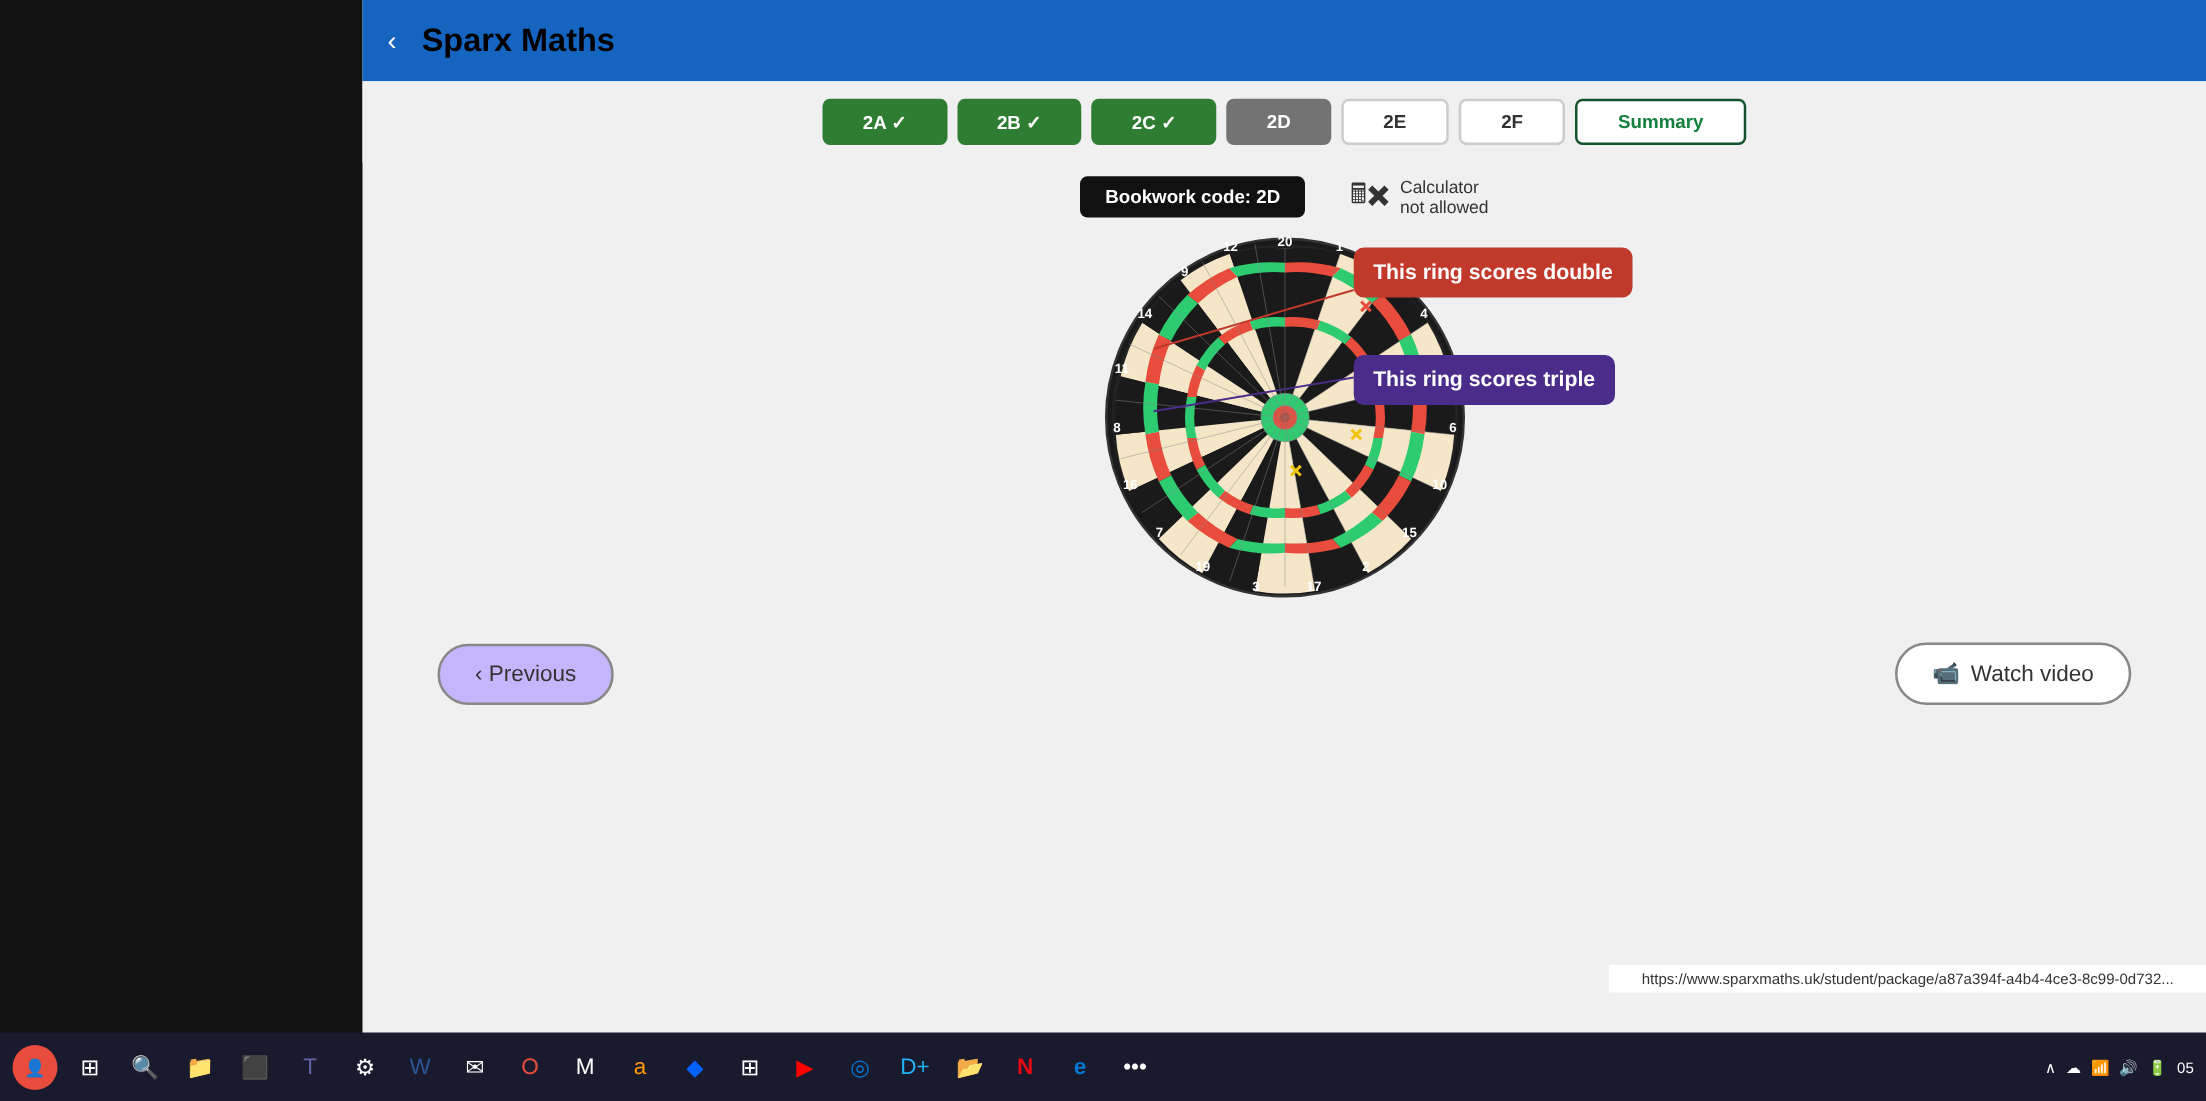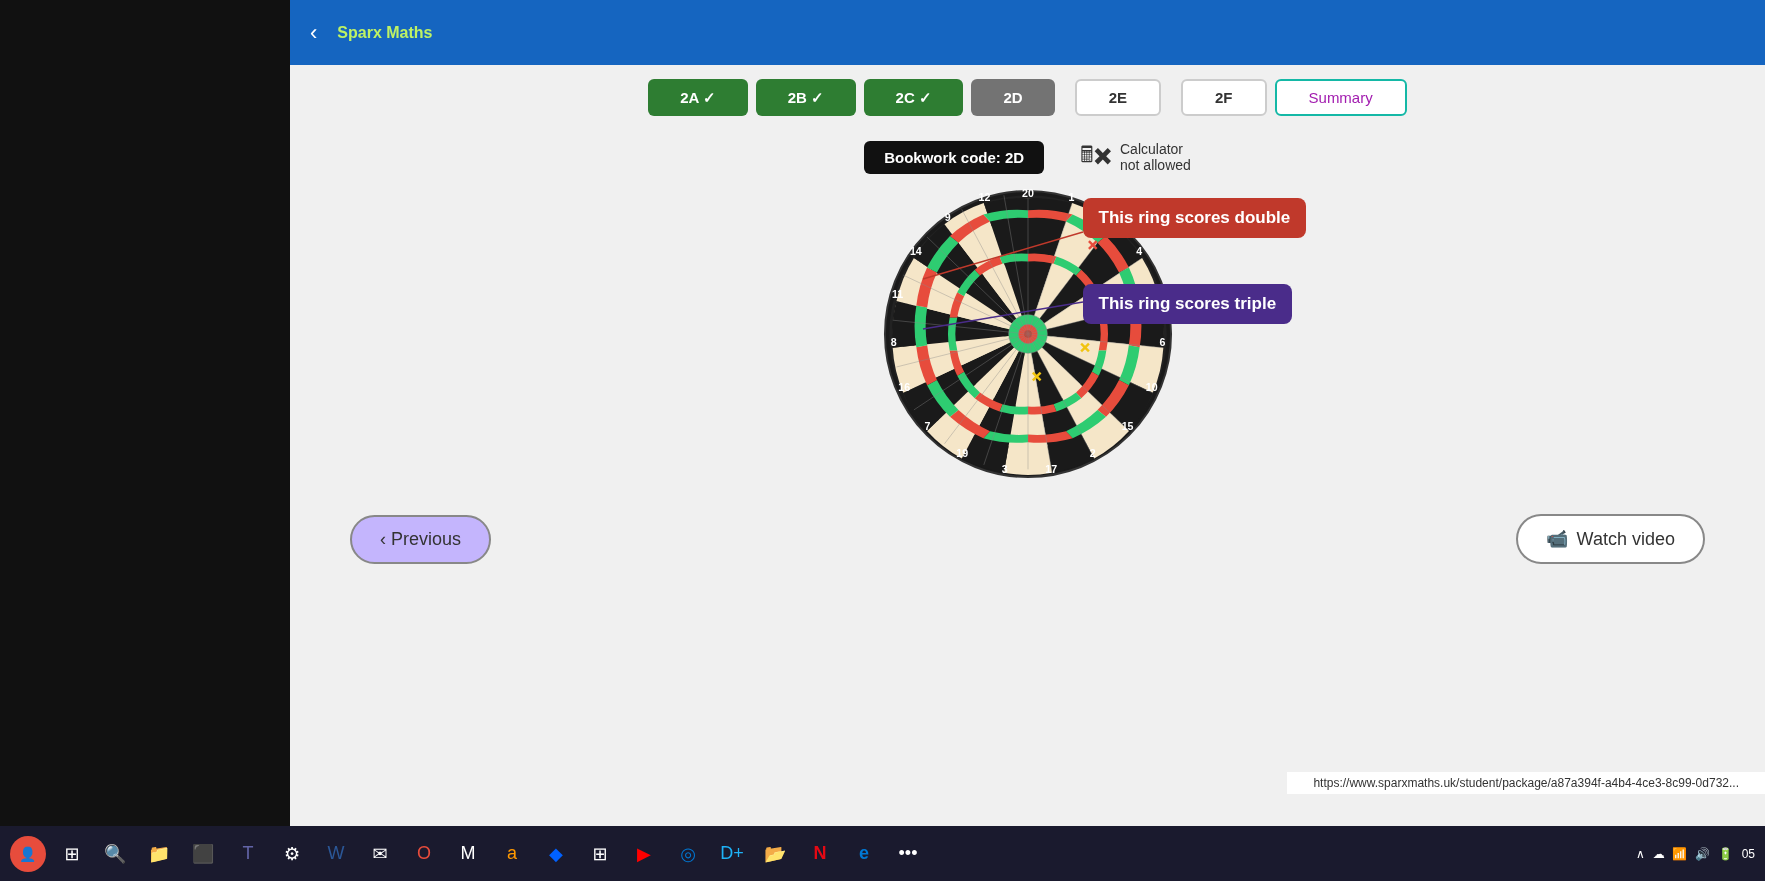--- a/index.html
+++ b/index.html
@@ -42,22 +42,22 @@
       gap: 20px;
     }
 
     .back-arrow {
       color: white;
       font-size: 22px;
       cursor: pointer;
     }
 
     .app-title {
-      color: #bef264;
-      font-size: 16px;
+      color: #000000;
+      font-size: 26px;
       font-weight: bold;
     }
 
     
     .nav-tabs {
       display: flex;
       justify-content: center;
       gap: 8px;
       padding: 14px 0;
       background: #f0f0f0;
@@ -79,28 +79,27 @@
 
     .nav-tab-active {
       background: #737373;
       color: white;
     }
 
     .nav-tab-outline {
       background: white;
       color: #333;
       border: 2px solid #ccc;
-      margin-left: 12px;
     }
 
     .nav-tab-summary {
       background: white;
-      color: #a21caf;
-      border: 2px solid #14b8a6;
-      font-weight: normal;
+      color: #15803d;
+      border: 2px solid #14532d;
+      font-weight: bold;
     }
 
     
     .bookwork-row {
       display: flex;
       justify-content: center;
       align-items: center;
       gap: 36px;
       padding: 8px 0;
     }

